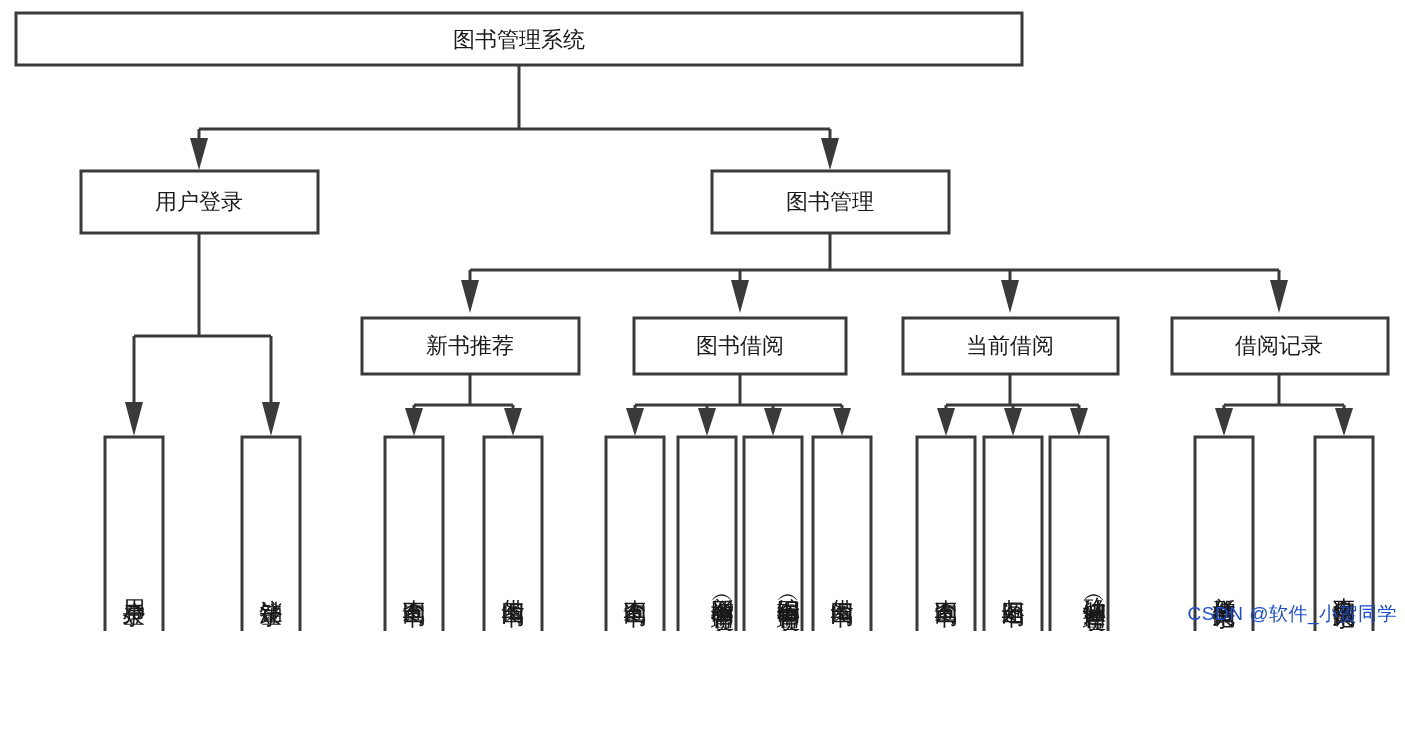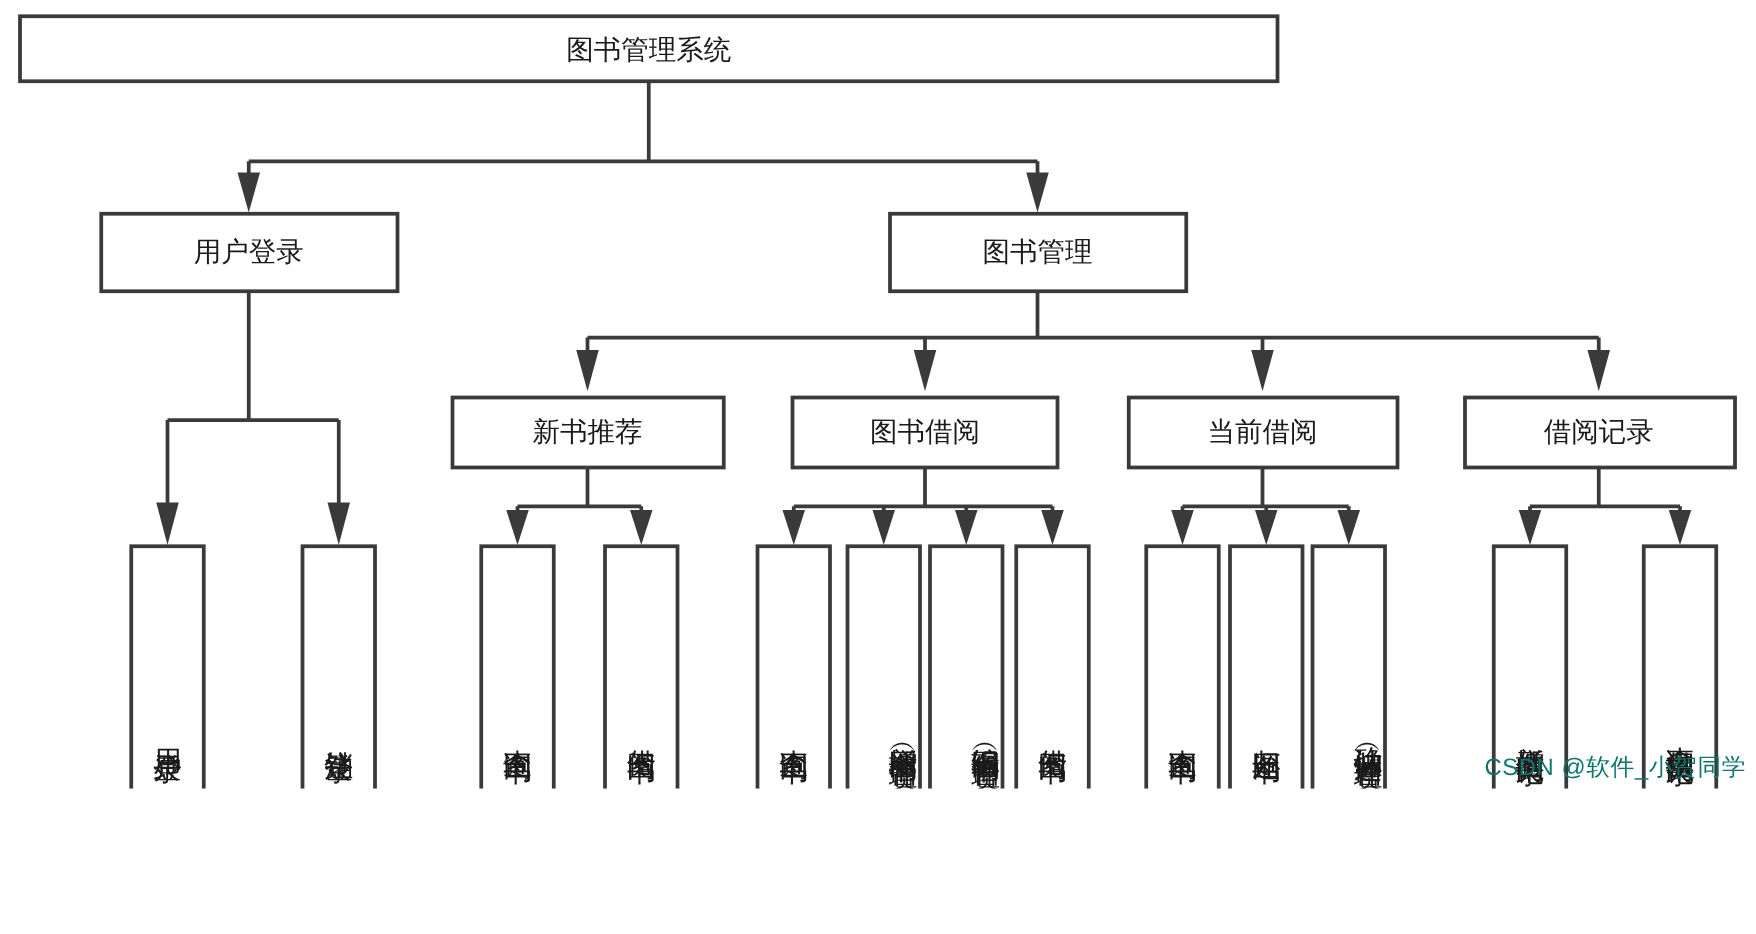--- a/index.html
+++ b/index.html
@@ -62,21 +62,21 @@
     text-align: center;
     pointer-events: none;
     white-space: nowrap;
   }
   .watermark {
     position: absolute;
     right: 8px;
     bottom: 4px;
     font-family: "Liberation Sans", "DejaVu Sans", sans-serif;
     font-size: 19px;
-    color: #0f766e;
+    color: #1d4ed8;
     letter-spacing: 0.5px;
     white-space: nowrap;
   }
 </style>
 </head>
 <body>
 
 <div id="diagram-root">
 
   <svg class="flow" viewBox="0 0 1405 747">

